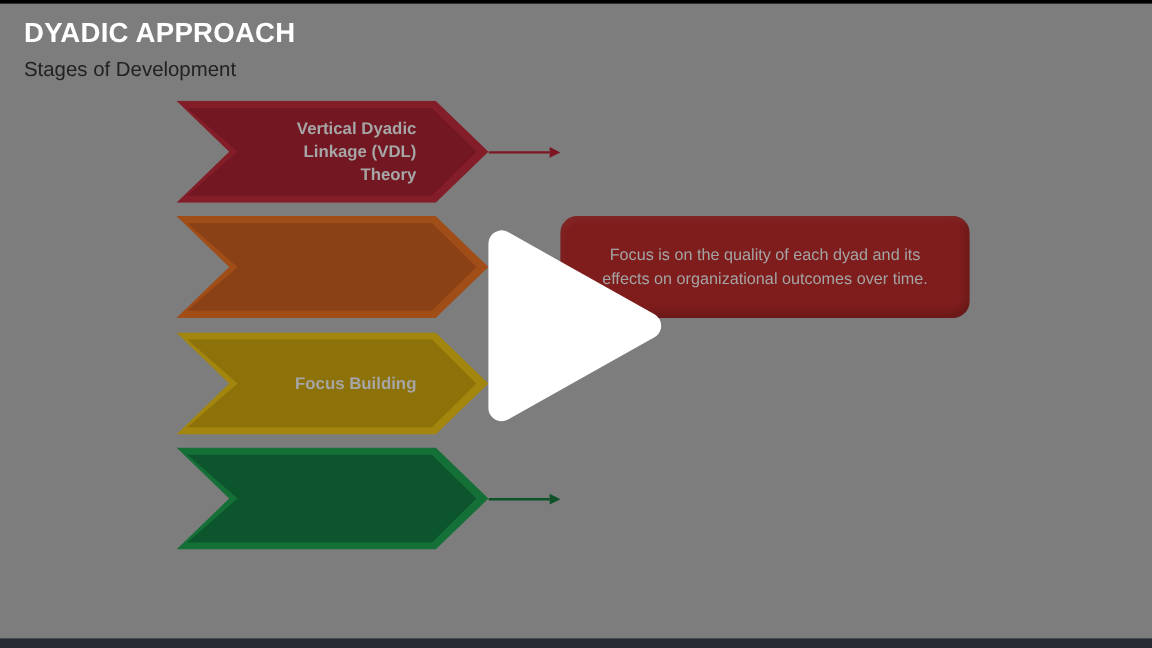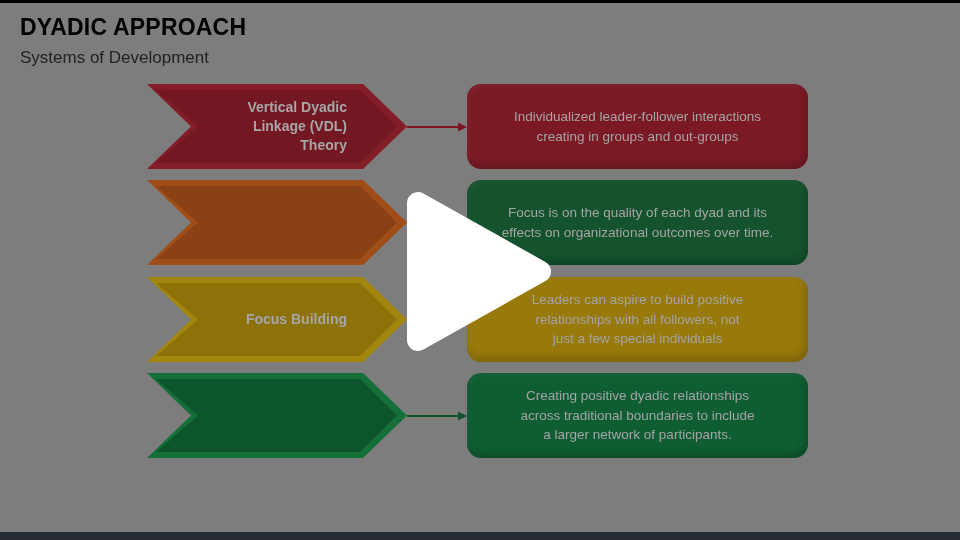--- a/index.html
+++ b/index.html
@@ -4,21 +4,21 @@
 <style>
   html,body { margin:0; padding:0; }
   body { width:960px; height:540px; overflow:hidden;
          font-family:"Liberation Sans", sans-serif; }
   #stage { position:relative; width:960px; height:540px; background:#7d7d7d; overflow:hidden; }
 
   #top-bar { position:absolute; left:0; top:0; width:960px; height:3px; }
   #bottom-bar { position:absolute; left:0; bottom:0; width:960px; height:8px; }
 
   #title { position:absolute; left:20px; top:14px; font-size:23px; font-weight:bold;
-           color:#000000; letter-spacing:0.2px; }
+           color:#ffffff; letter-spacing:0.2px; }
   #subtitle { position:absolute; left:20px; top:48px; font-size:17px; color:#222222; }
 
   .row { position:absolute; left:147px; width:661px; height:85px; }
   .chev { position:absolute; left:0; top:0; width:260px; height:85px; }
   .label { position:absolute; left:40px; top:0; width:160px; height:85px;
            display:flex; align-items:center; justify-content:flex-end;
            text-align:right; color:#a6a6a6; font-weight:bold; font-size:14px;
            line-height:1.38; white-space:pre-line; }
   .conn { position:absolute; left:260px; top:36.5px; width:60px; height:12px; }
   .box { position:absolute; left:320px; top:0; width:341px; height:85px; border-radius:14px;
@@ -33,85 +33,71 @@
 </style>
 </head>
 <body>
 
 <div id="stage" style="background: rgb(125, 125, 125);">
 
   <div id="top-bar" style="background: rgb(0, 0, 0);"></div>
   <div id="bottom-bar" style="background: rgb(37, 42, 51);"></div>
 
   <div id="title">DYADIC APPROACH</div>
-  <div id="subtitle">Systems of Development</div>
+  <div id="subtitle">Stages of Development</div>
 
   <div class="row" style="top:84px">
     <svg class="chev" viewBox="0 0 260 85">
       <path d="M0,0 L216,0 L260,42.5 L216,85 L0,85 L44,42.5 Z" fill="#831d28"></path>
       <path d="M9,6 L213,6 L250,42.5 L213,79 L9,79 L51,42.5 Z" fill="#731722"></path>
     </svg>
     <div class="label">Vertical Dyadic
 Linkage (VDL)
 Theory</div>
     <svg class="conn" viewBox="0 0 60 12">
       <line x1="0" y1="6" x2="51" y2="6" stroke-width="2" stroke="#7c1722"></line>
       <polygon points="51,1.5 60,6 51,10.5" fill="#7c1722"></polygon>
     </svg>
-    <div class="box" style="background: rgb(123, 26, 37);">
-      <div class="desc">Individualized leader-follower interactions
-creating in groups and out-groups</div>
-    </div>
   </div>
 
   <div class="row" style="top:180px">
     <svg class="chev" viewBox="0 0 260 85">
       <path d="M0,0 L216,0 L260,42.5 L216,85 L0,85 L44,42.5 Z" fill="#a04d17"></path>
       <path d="M9,6 L213,6 L250,42.5 L213,79 L9,79 L51,42.5 Z" fill="#8a4116"></path>
     </svg>
     <svg class="conn" viewBox="0 0 60 12">
       <line x1="0" y1="6" x2="51" y2="6" stroke-width="2" stroke="#a4511b"></line>
       <polygon points="51,1.5 60,6 51,10.5" fill="#a4511b"></polygon>
     </svg>
-    <div class="box" style="background: #14532d;">
+    <div class="box" style="background: #7f1d1d;">
       <div class="desc">Focus is on the quality of each dyad and its
 effects on organizational outcomes over time.</div>
     </div>
   </div>
 
   <div class="row" style="top:277px">
     <svg class="chev" viewBox="0 0 260 85">
       <path d="M0,0 L216,0 L260,42.5 L216,85 L0,85 L44,42.5 Z" fill="#a3860d"></path>
       <path d="M9,6 L213,6 L250,42.5 L213,79 L9,79 L51,42.5 Z" fill="#8d7109"></path>
     </svg>
     <div class="label">Focus Building</div>
     <svg class="conn" viewBox="0 0 60 12">
       <line x1="0" y1="6" x2="51" y2="6" stroke-width="2" stroke="#98790b"></line>
       <polygon points="51,1.5 60,6 51,10.5" fill="#98790b"></polygon>
     </svg>
-    <div class="box" style="background: rgb(152, 121, 11);">
-      <div class="desc">Leaders can aspire to build positive
-relationships with all followers, not
-just a few special individuals</div>
-    </div>
   </div>
 
   <div class="row" style="top:373px">
     <svg class="chev" viewBox="0 0 260 85">
       <path d="M0,0 L216,0 L260,42.5 L216,85 L0,85 L44,42.5 Z" fill="#157038"></path>
       <path d="M9,6 L213,6 L250,42.5 L213,79 L9,79 L51,42.5 Z" fill="#0d562d"></path>
     </svg>
     <svg class="conn" viewBox="0 0 60 12">
       <line x1="0" y1="6" x2="51" y2="6" stroke-width="2" stroke="#0d5229"></line>
       <polygon points="51,1.5 60,6 51,10.5" fill="#0d5229"></polygon>
     </svg>
-    <div class="box" style="background: rgb(15, 93, 50);">
-      <div class="desc">Creating positive dyadic relationships
-across traditional boundaries to include
-a larger network of participants.</div>
-    </div>
   </div>
 
   <svg id="play-overlay" viewBox="0 0 960 540">
     <polygon class="play" points="418,203 418,340 540,271.5"></polygon>
   </svg>
 
 </div>
 
 </body></html>

